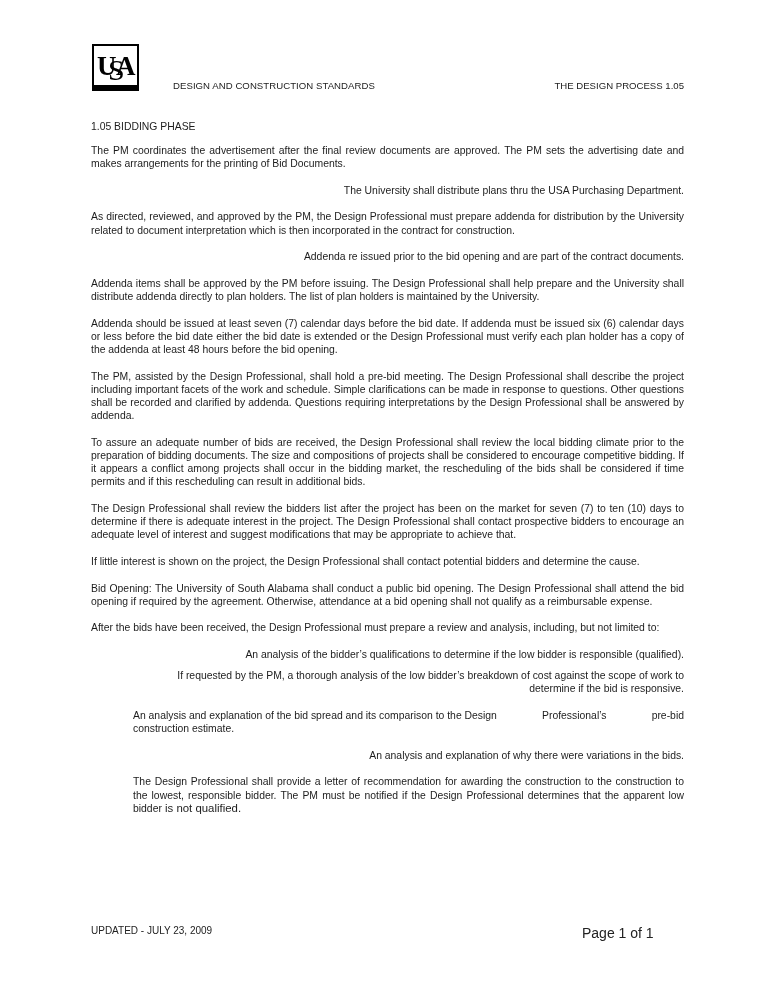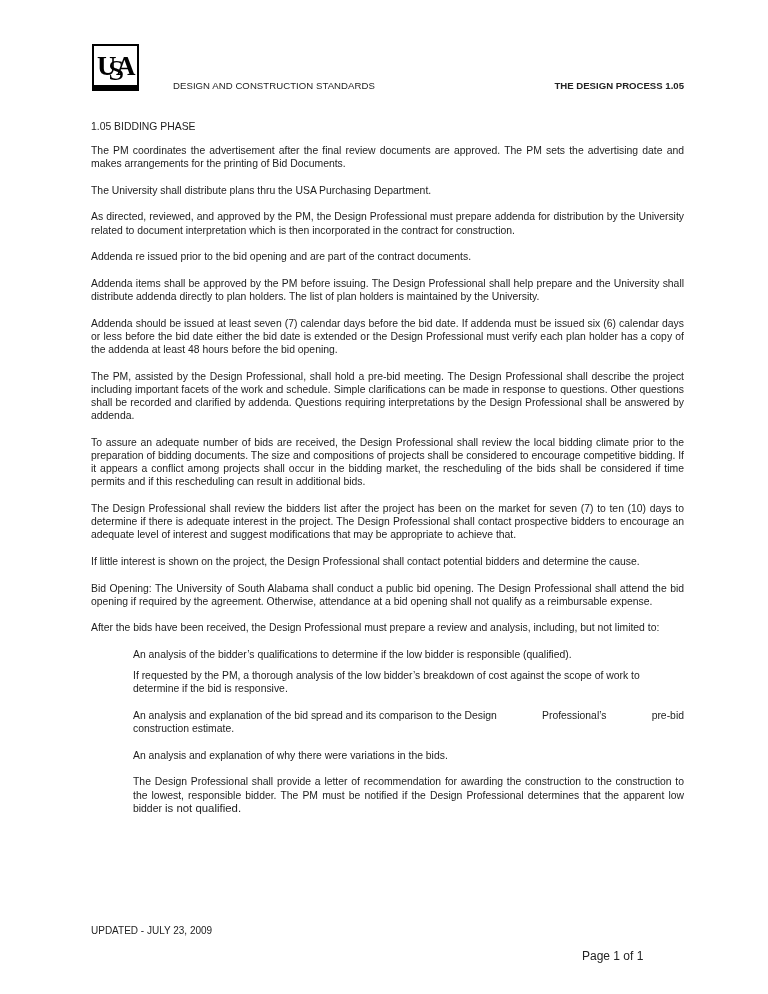--- a/index.html
+++ b/index.html
@@ -45,42 +45,41 @@
       letter-spacing: 0.05px;
       color: #222;
       padding-left: 27px;
     }
     .hdr-right {
       position: absolute;
       right: 84px;
       top: 80px;
       font-size: 9.6px;
       color: #222;
-      font-weight: bold;
     }
     .content {
       position: absolute;
       left: 91px;
       top: 120px;
       width: 593px;
       font-size: 10.4px;
       line-height: 13.2px;
       color: #1c1c1c;
     }
     .content h1 {
       font-size: 10.4px;
       font-weight: normal;
       margin: 0 0 10px 0;
       line-height: 14px;
     }
     .content p {
       margin: 0 0 13.4px 0;
       text-align: justify;
     }
-    .content p.nojust { text-align: left; }
+    .content p.nojust { text-align: right; }
     .indent {
       margin-left: 42px;
     }
     .indent p {
       margin: 0 0 13.4px 0;
     }
     .indent p.tight { margin-bottom: 8px; }
     .spread {
       display: flex;
       justify-content: space-between;
@@ -89,23 +88,22 @@
       position: absolute;
       left: 91px;
       top: 925px;
       font-size: 10px;
       color: #222;
     }
     .footer-right {
       position: absolute;
       left: 582px;
       top: 925px;
-      font-size: 12px;
+      font-size: 14px;
       color: #222;
-      margin-top: 24px;
     }
     .big { font-size: 11.4px; }
   </style>
 </head>
 <body>
 
 <div class="page">
 
   <div class="logo">
     <svg width="40" height="37" viewBox="0 0 40 37">

